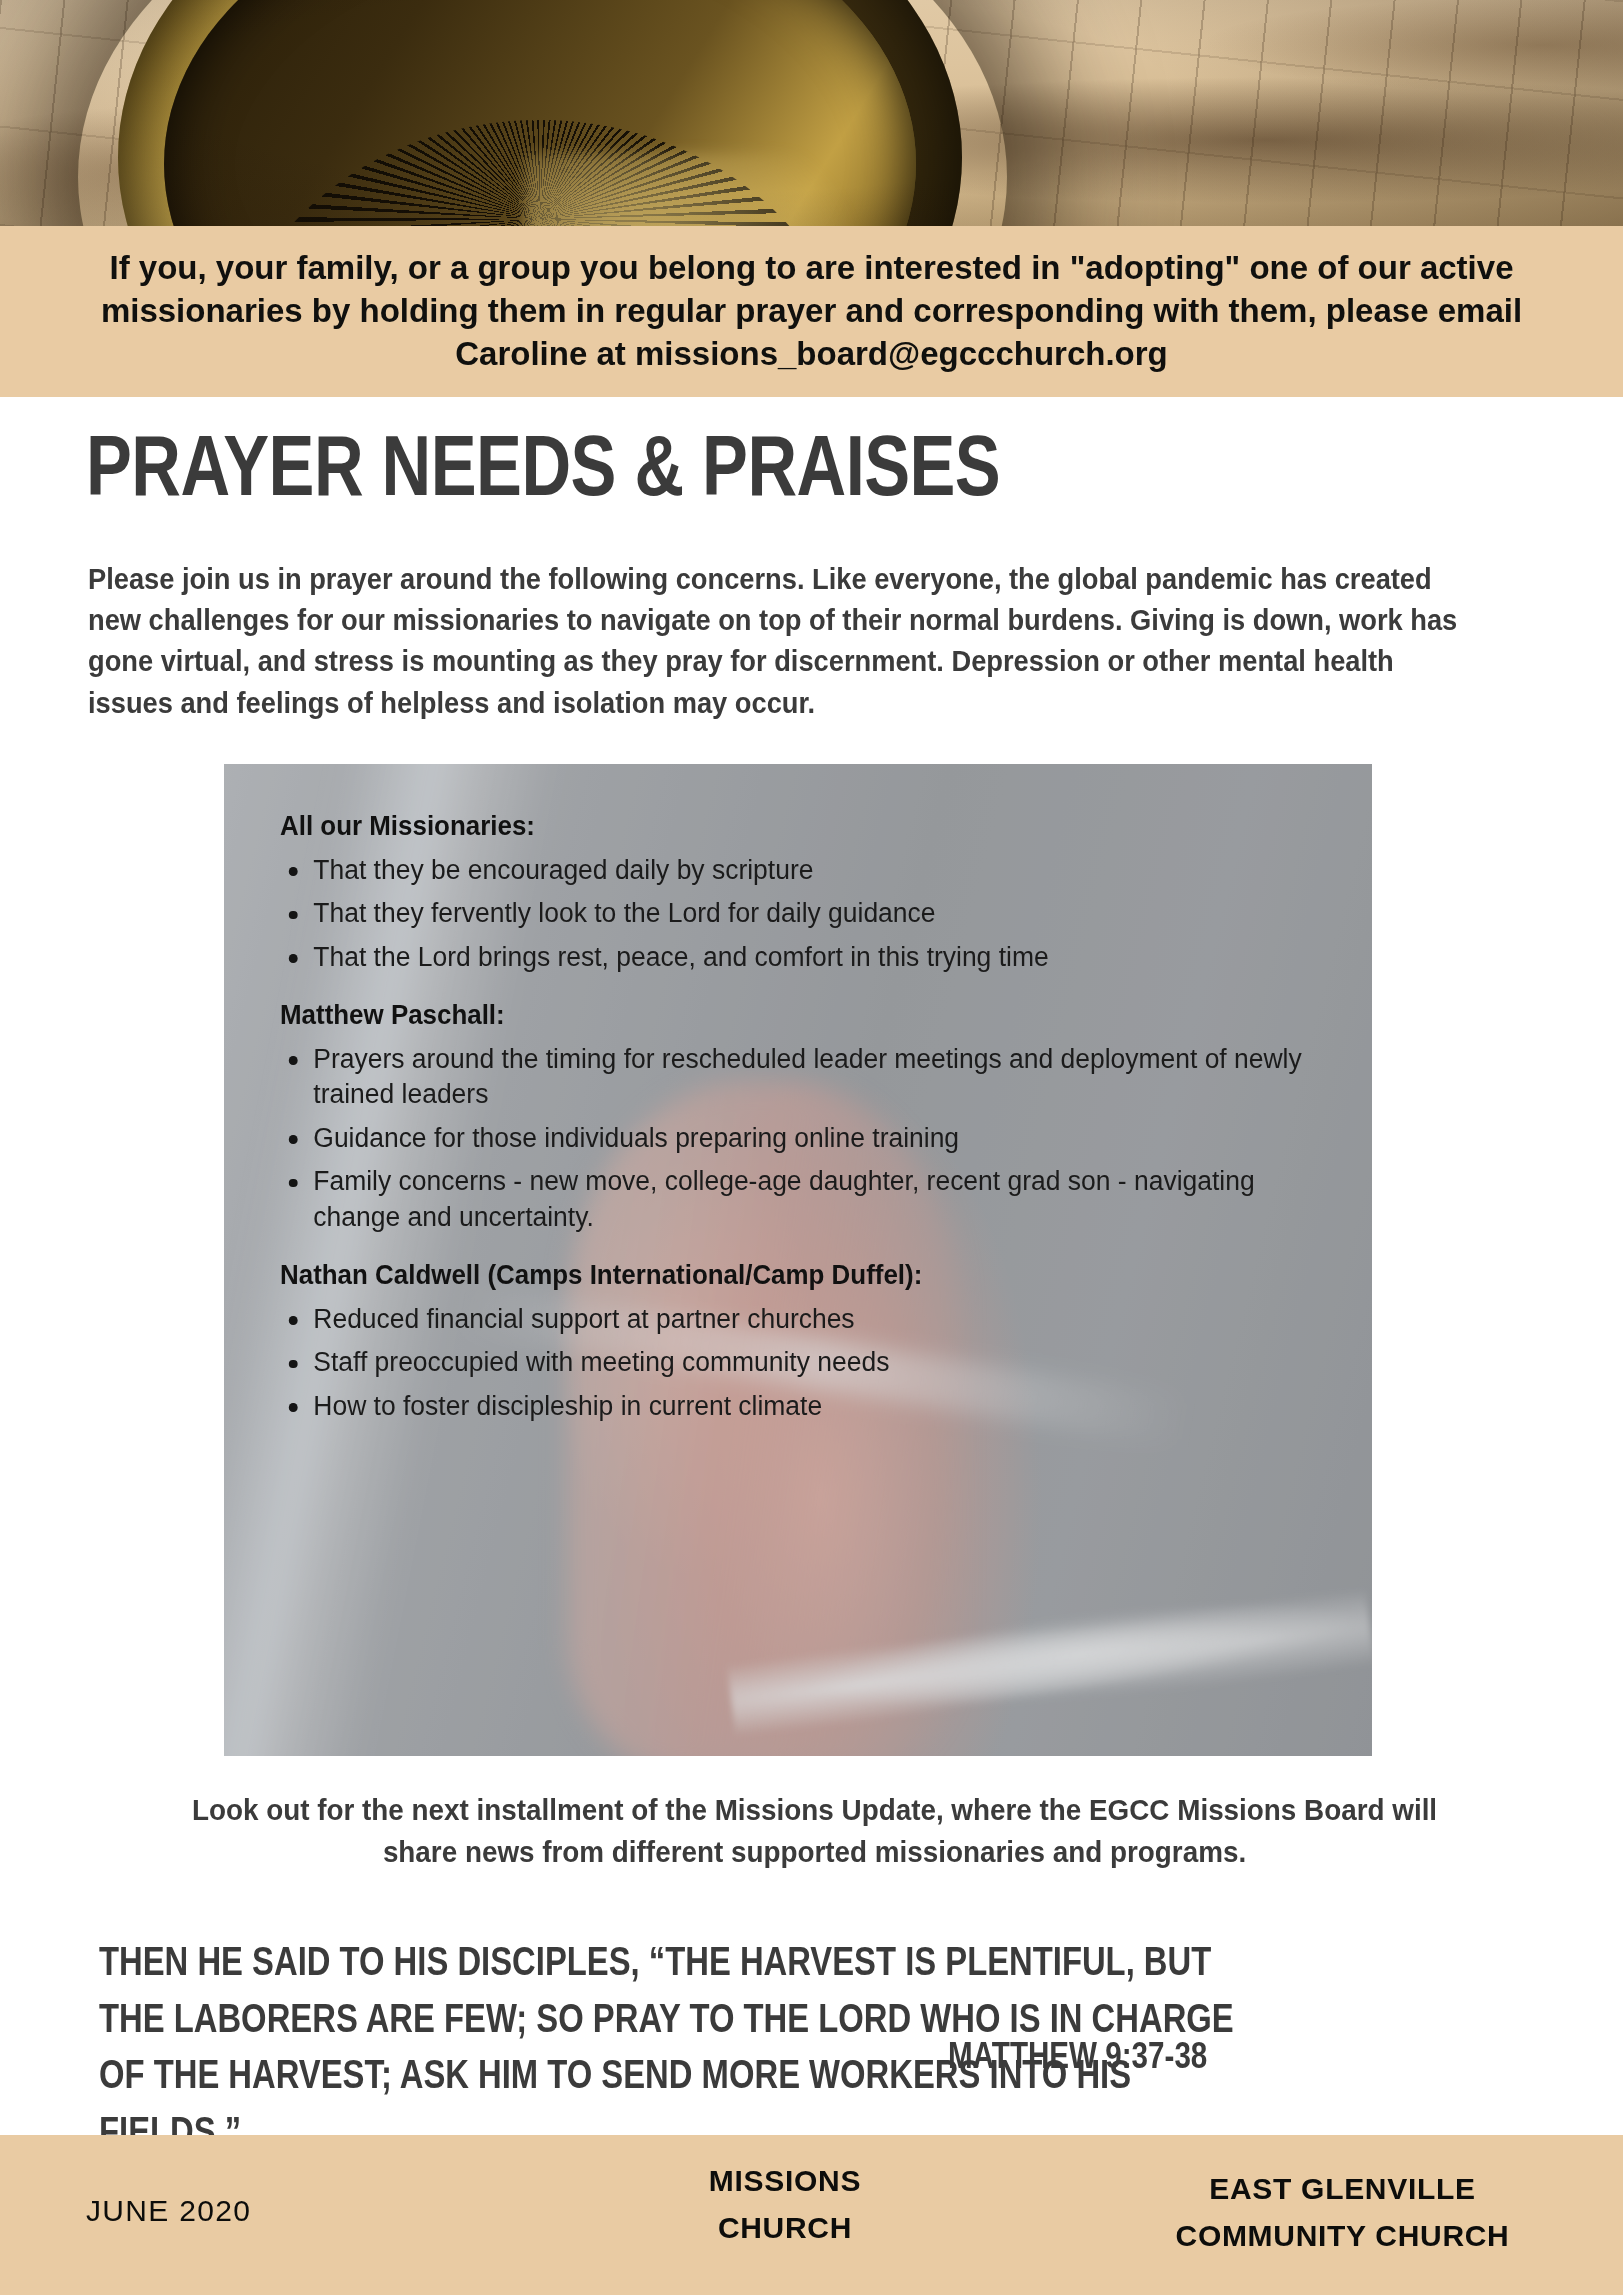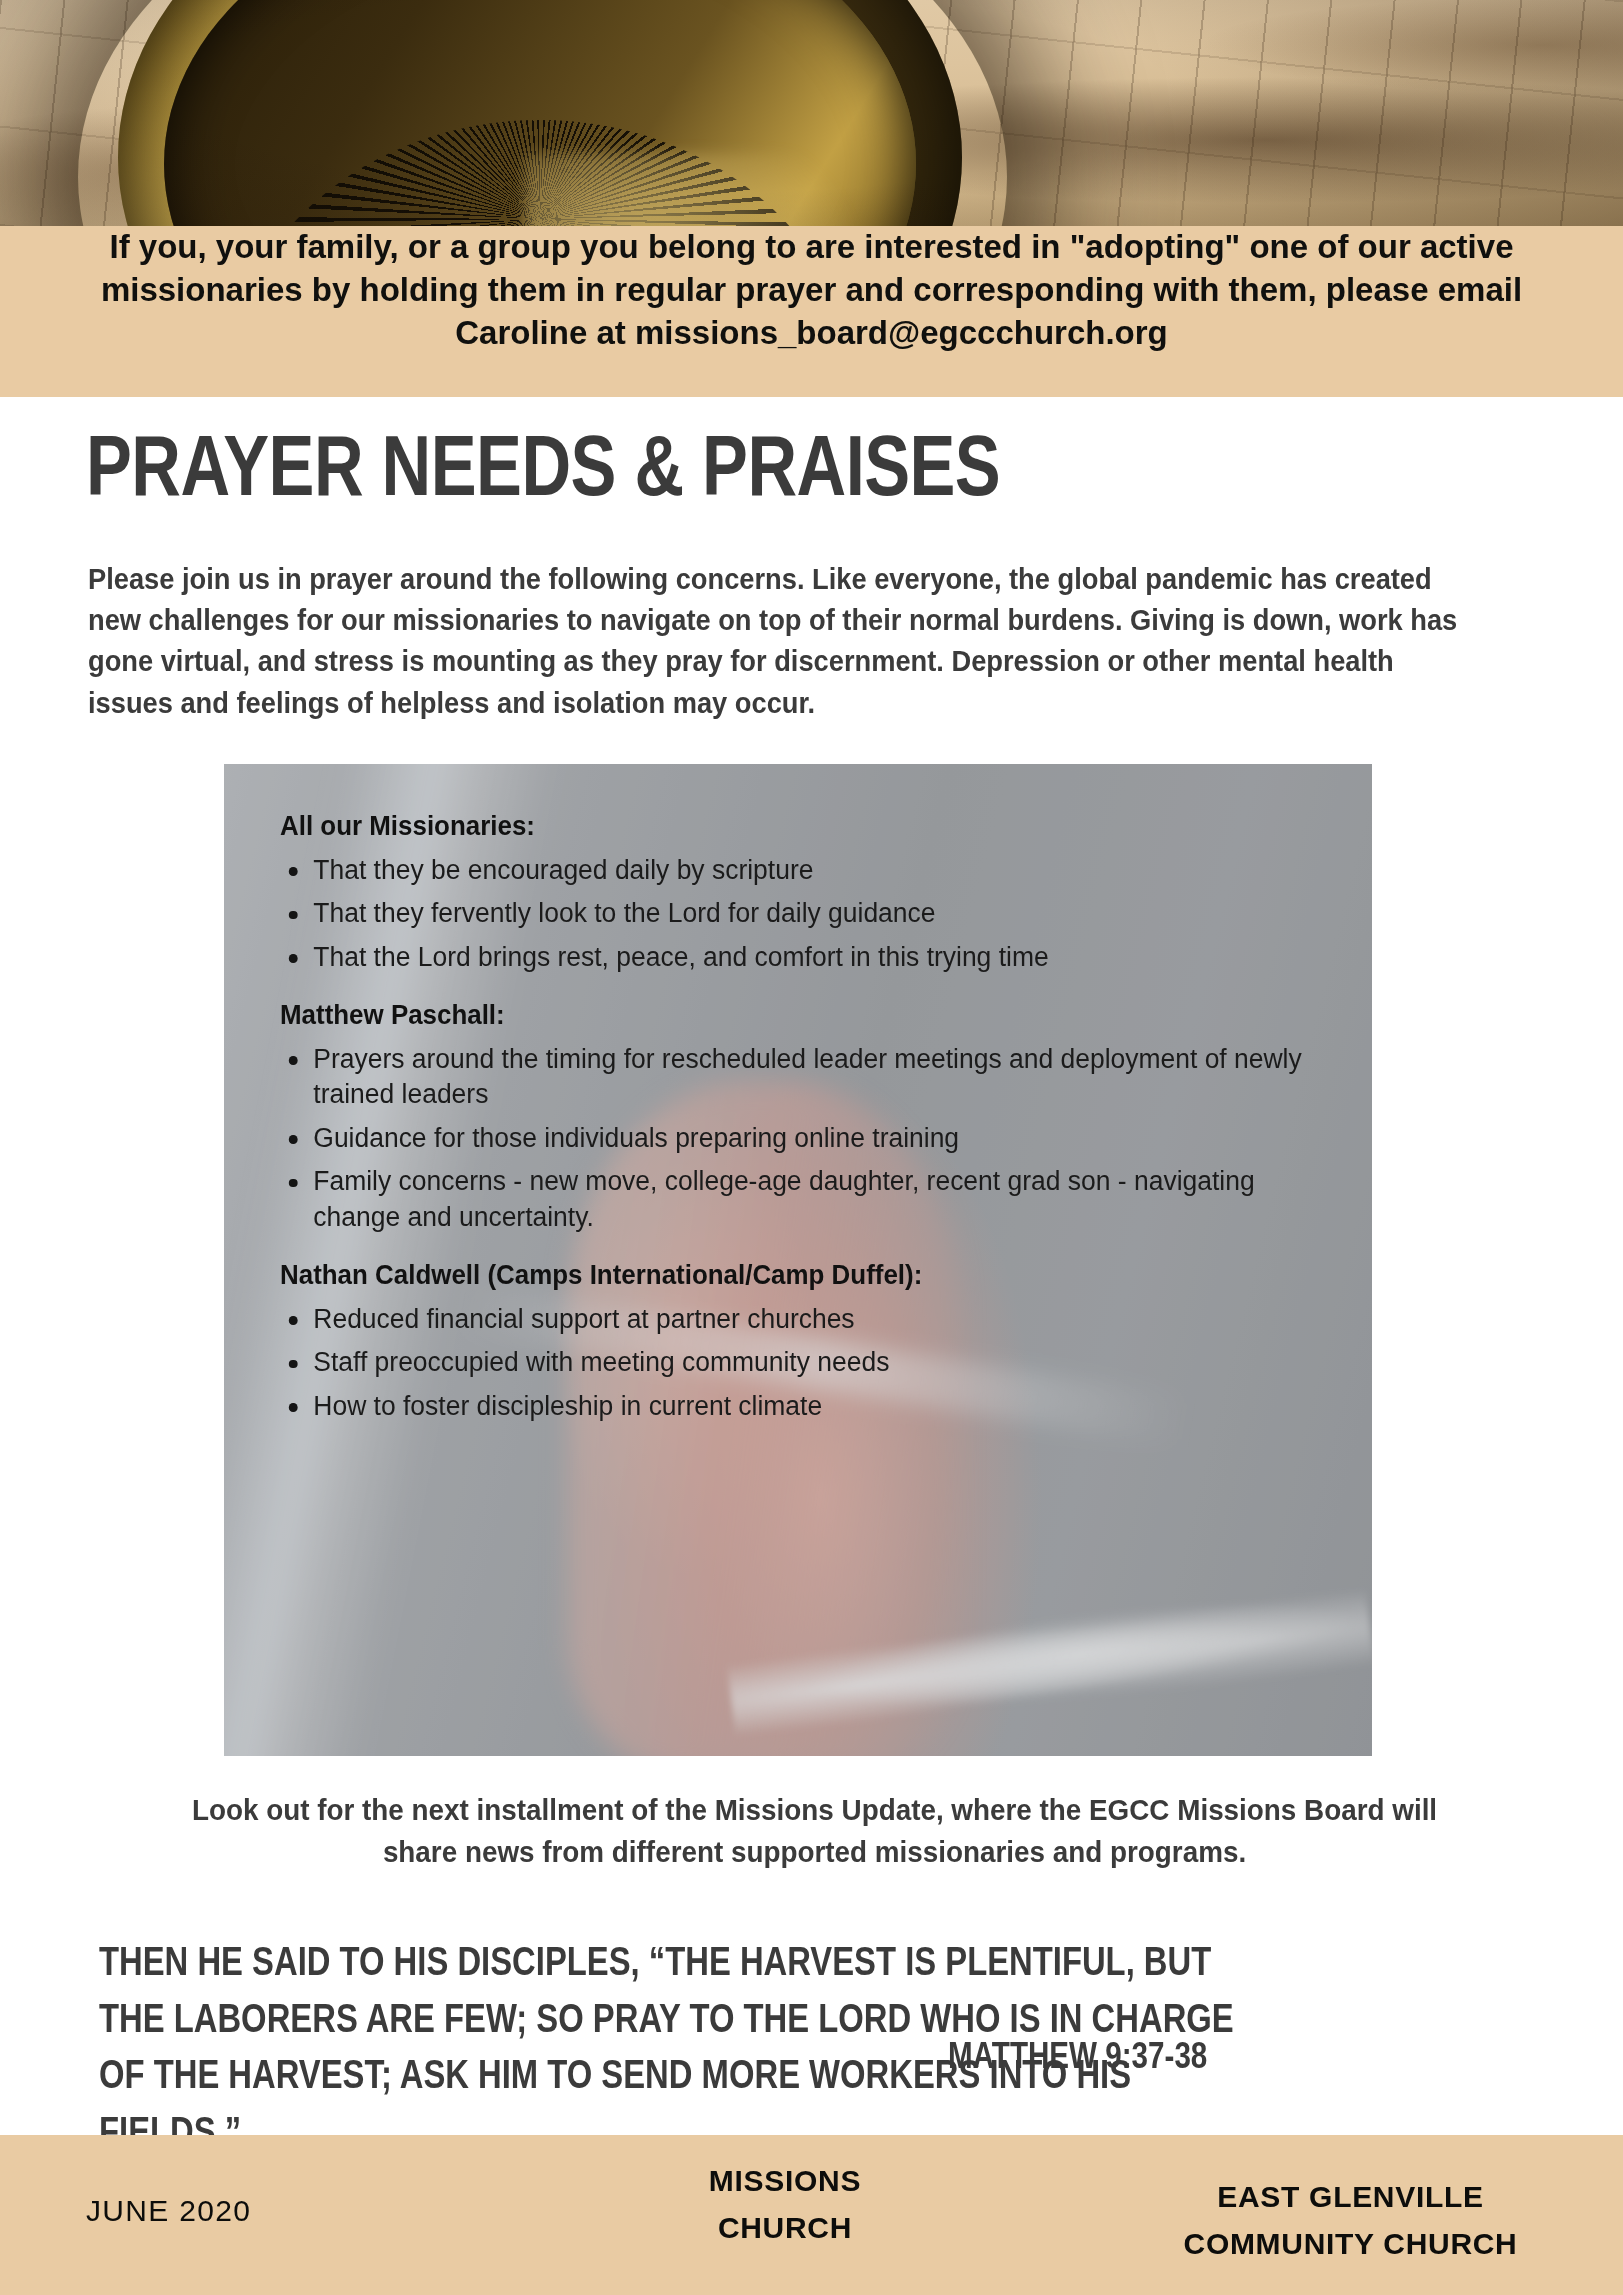--- a/index.html
+++ b/index.html
@@ -68,21 +68,21 @@
     position:absolute;left:78px;top:-150px;width:929px;height:654px;
     border-radius:50%;
     box-shadow:0 0 105px 46px rgba(28,16,4,.55);
     pointer-events:none;
   }
 
   
   .callout{
     position:absolute;left:0;top:226px;width:1623px;height:171px;
     background:#e9cba3;
-    display:flex;justify-content:center;
+    display:flex;align-items:center;justify-content:center;
   }
   .callout p{
     margin:0;width:1530px;text-align:center;color:#10100e;
     font-size:33px;font-weight:bold;line-height:1.30;
     font-family:"Liberation Sans",sans-serif;
     font-stretch:condensed;
   }
 
   
   .title{
@@ -220,21 +220,21 @@
     white-space:nowrap;
   }
   .ft-mid{
     position:absolute;left:641px;top:2158px;width:288px;
     margin:0;text-align:center;color:#0d0d0b;
     font-size:30px;font-weight:bold;line-height:1.55;letter-spacing:0.7px;
     font-family:"Liberation Sans",sans-serif;
   }
   .ft-right{
     position:absolute;left:1112px;top:2158px;width:445px;
-    margin:16px;text-align:center;color:#0d0d0b;
+    margin:8px;text-align:center;color:#0d0d0b;
     font-size:30px;font-weight:bold;line-height:1.55;letter-spacing:0.7px;
     font-family:"Liberation Sans",sans-serif;
   }
 </style>
 </head>
 <body>
 
 <div class="hero">
   <div class="hero-map"></div>
   <div class="hero-grid"></div>

